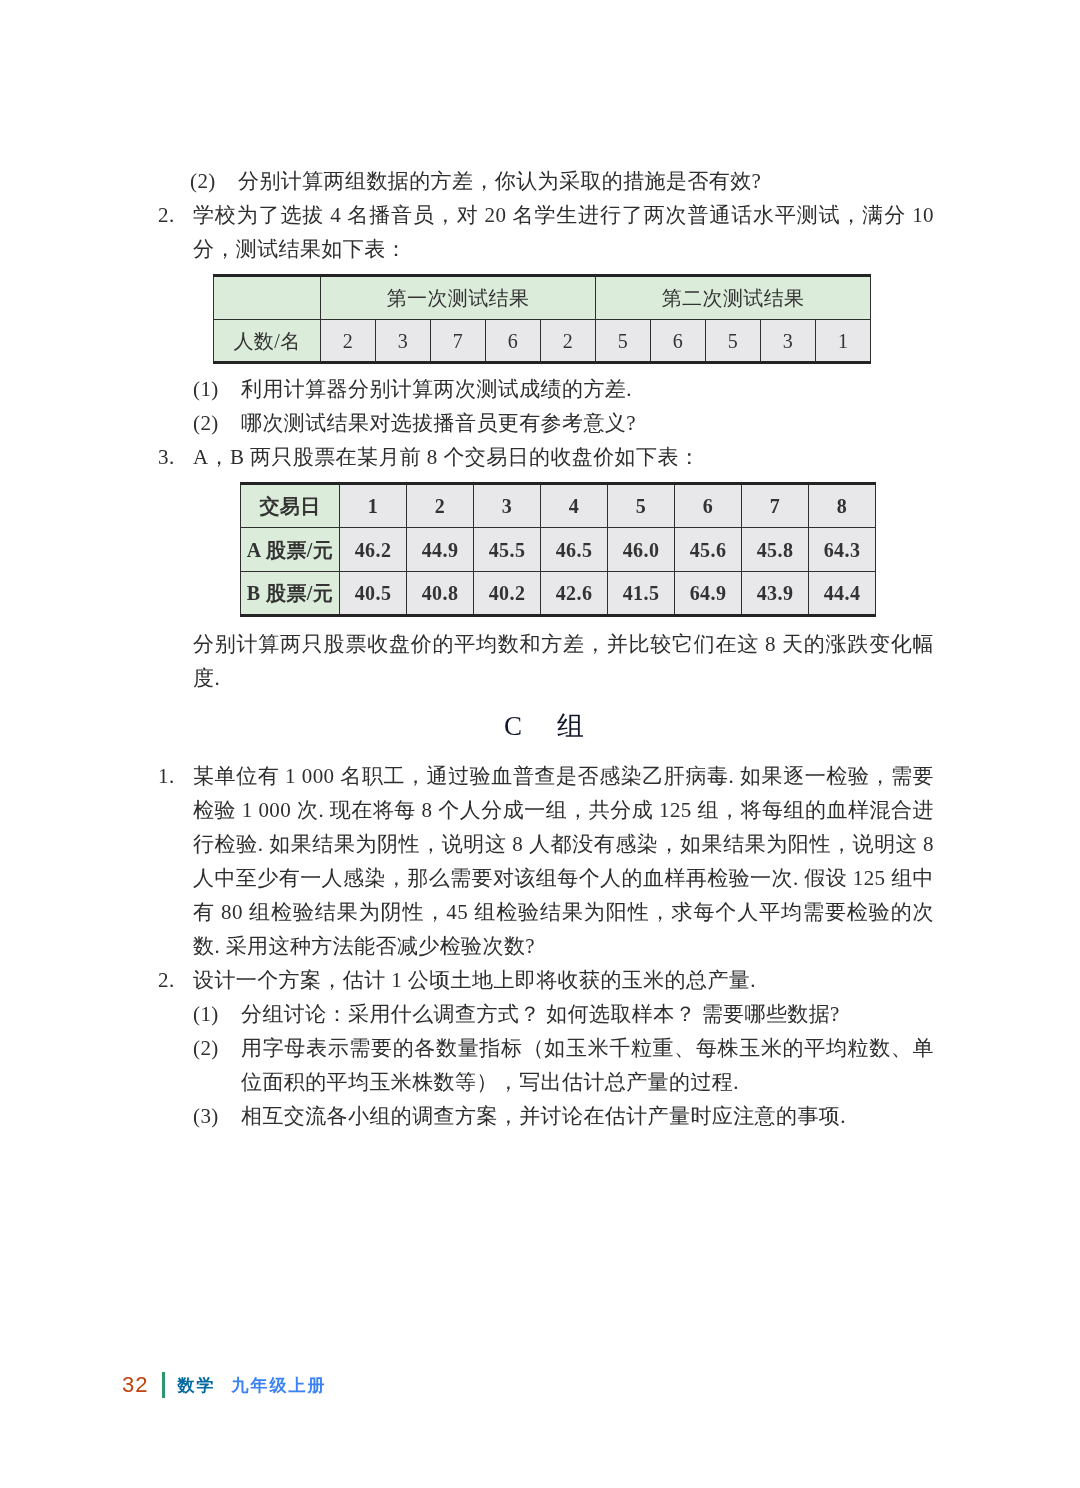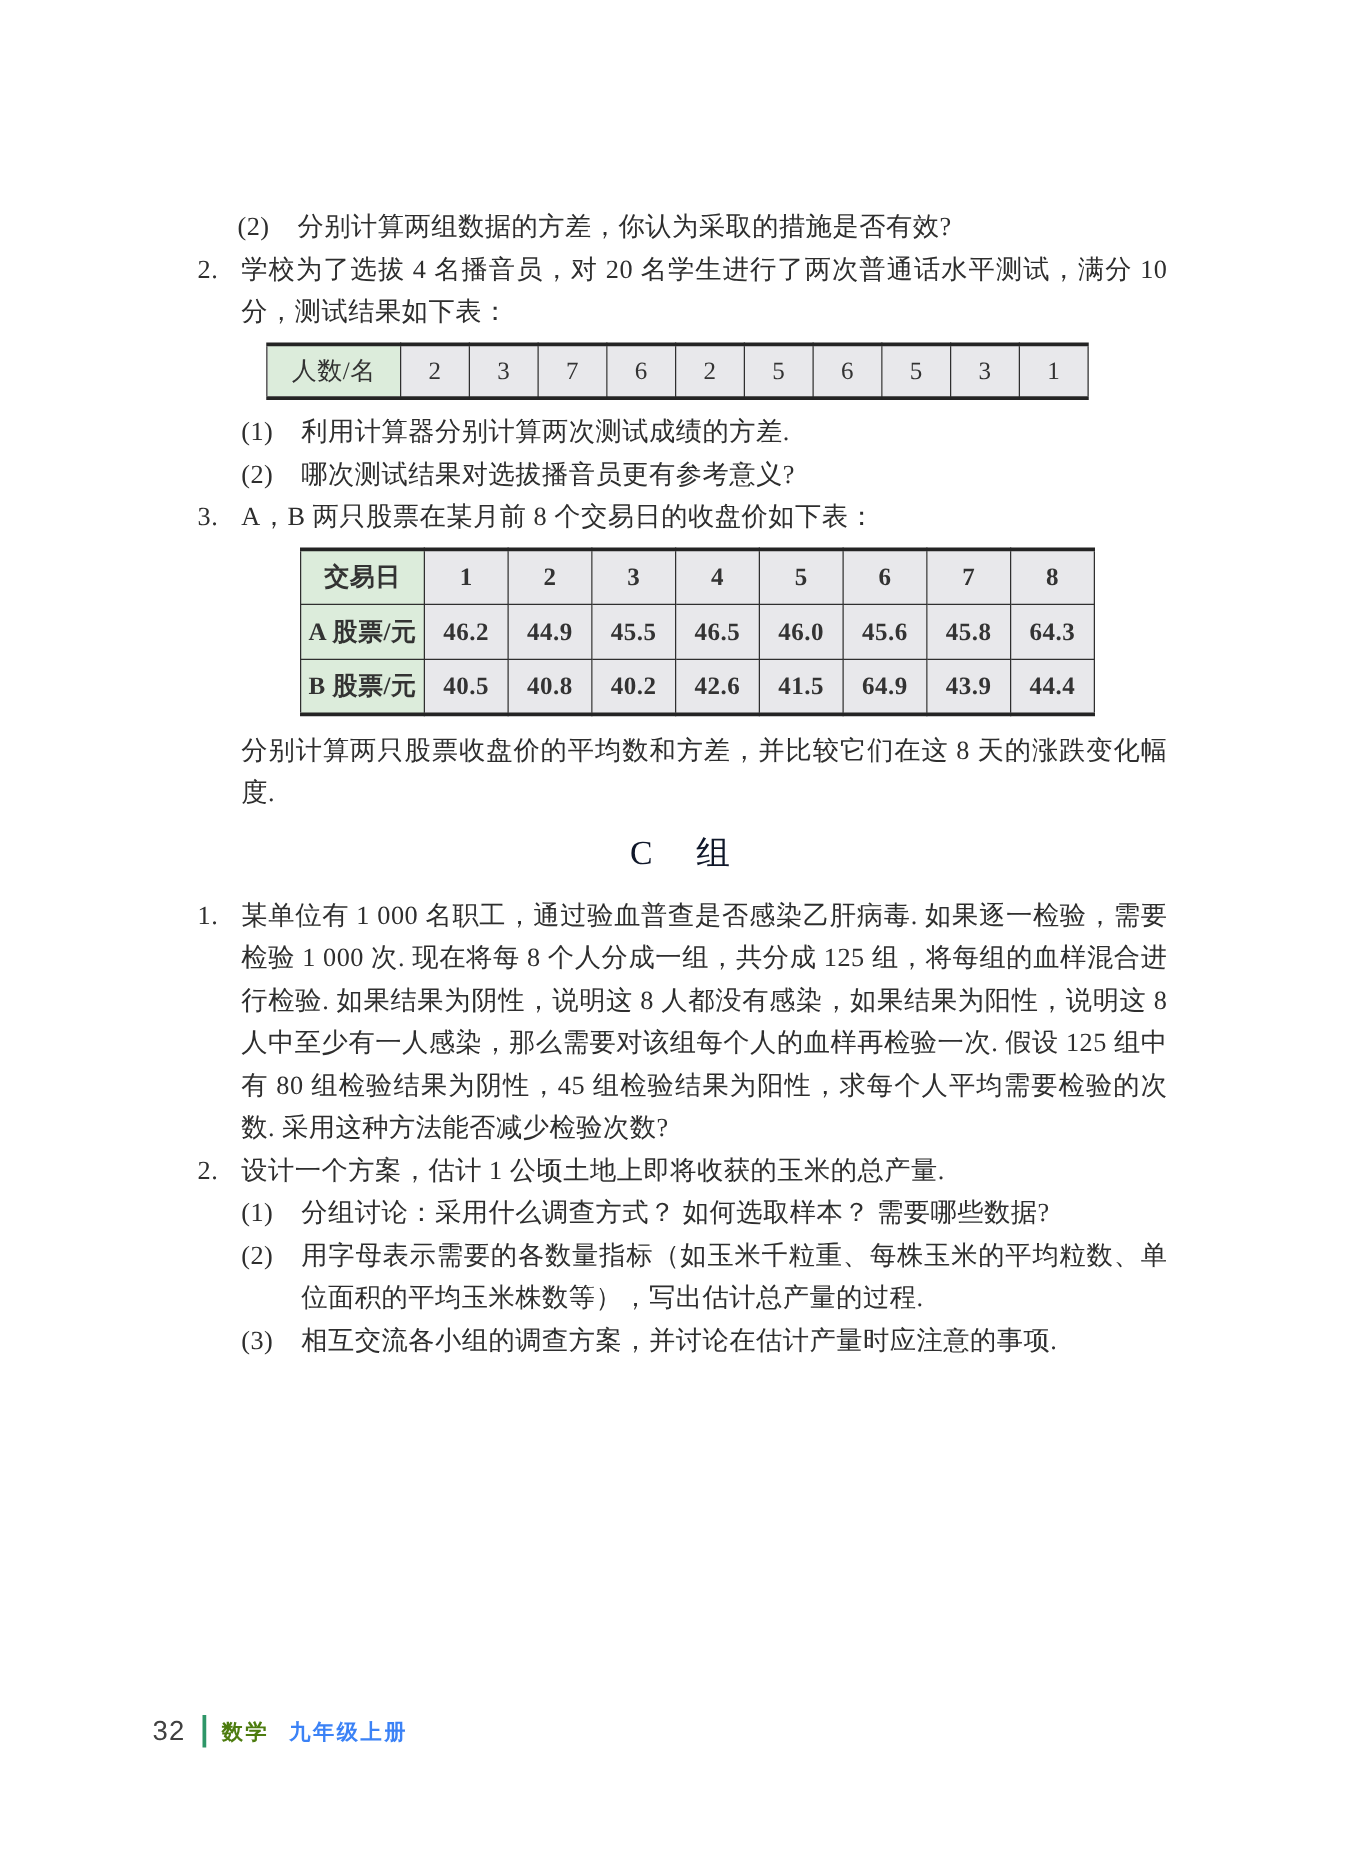--- a/index.html
+++ b/index.html
@@ -51,23 +51,23 @@
   }
 
   .footer {
     position: absolute;
     left: 122px;
     top: 1372px;
     display: flex;
     align-items: center;
     font-family: "Liberation Sans", sans-serif;
   }
-  .footer .page-num { font-size: 22px; color: #404040; letter-spacing: 1px; }
+  .footer .page-num { font-size: 22px; color: #c2410c; letter-spacing: 1px; }
   .footer .bar { width: 3px; height: 26px; background: #2e9668; margin: 0 12px 0 14px; }
-  .footer .subject { font-size: 17px; font-weight: bold; color: #4d7c0f; letter-spacing: 2px; }
+  .footer .subject { font-size: 17px; font-weight: bold; color: #0369a1; letter-spacing: 2px; }
   .footer .volume { font-size: 17px; font-weight: bold; color: #3b82f6; letter-spacing: 2px; margin-left: 16px; }
 </style>
 </head>
 <body>
 
 <div class="page">
   <div class="content">
 
     <div class="sub">
       <div class="sub-label">(2)</div>
@@ -87,20 +87,25 @@
               <col style="width:55px">
               <col style="width:55px">
               <col style="width:55px">
             <col style="width:55px">
               <col style="width:55px">
               <col style="width:55px">
               <col style="width:55px">
               <col style="width:55px">
           </colgroup>
           <tbody>
+              <tr class="hrow">
+            <td class="g"></td>
+            <td class="g" colspan="5">第一次测试结果</td>
+            <td class="g" colspan="5">第二次测试结果</td>
+          </tr>
           <tr>
             <td class="g">人数/名</td>
             <td class="d">2</td>
             <td class="d">3</td>
             <td class="d">7</td>
             <td class="d">6</td>
             <td class="d">2</td>
             <td class="d">5</td>
             <td class="d">6</td>
             <td class="d">5</td>

